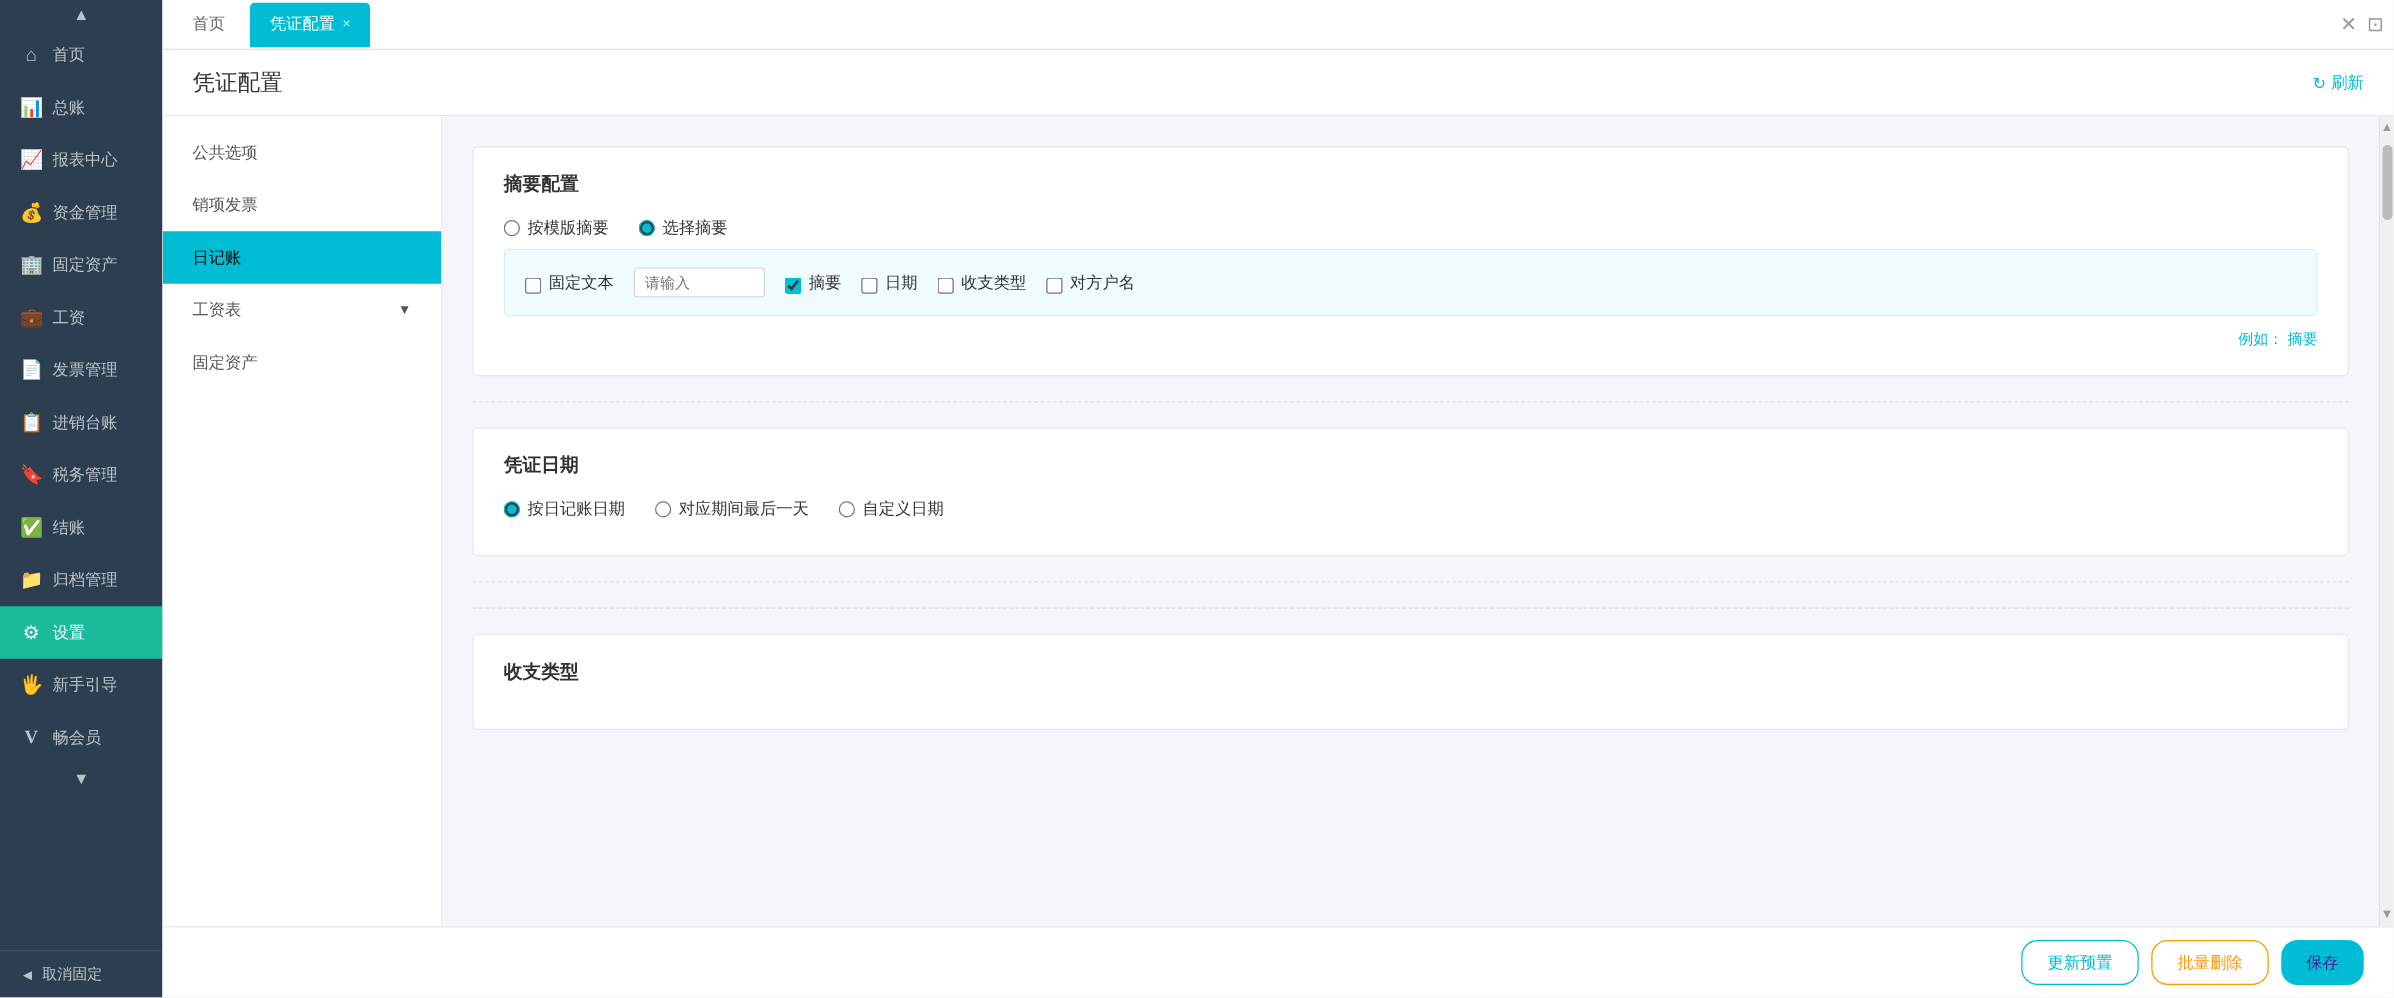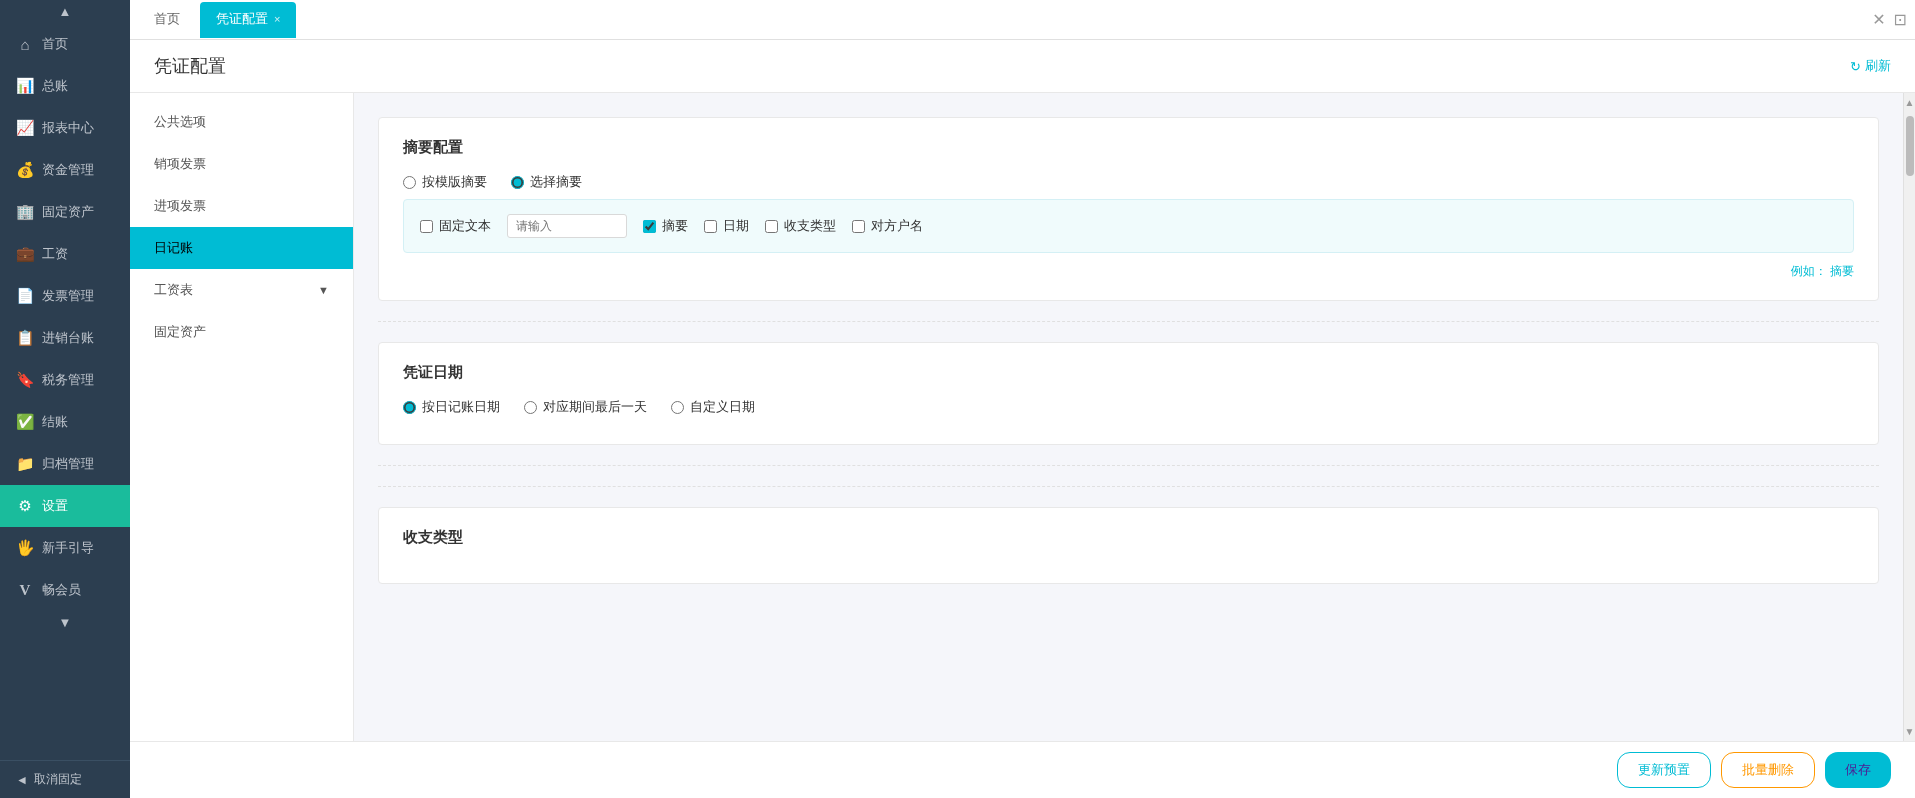--- a/index.html
+++ b/index.html
@@ -203,36 +203,36 @@
       border: 1px solid #d4f0f5;
       border-radius: 4px;
       padding: 14px 16px;
       display: flex;
       align-items: center;
       gap: 16px;
       flex-wrap: wrap;
     }
     .checkbox-item {
       display: flex;
-      align-items: center;
+      align-items: flex-end;
       gap: 6px;
       cursor: pointer;
       font-size: 13px;
     }
     .checkbox-item input[type="checkbox"] {
       accent-color: #00bcd4;
       cursor: pointer;
     }
     .text-input {
       border: 1px solid #d9d9d9;
       border-radius: 3px;
       padding: 4px 8px;
       font-size: 12px;
       color: #999;
-      width: 120px;
+      width: 105px;
       outline: none;
     }
     .example-text {
       color: #00bcd4;
       font-size: 12px;
       margin-top: 10px;
       text-align: right;
     }
 
     
@@ -396,23 +396,20 @@
 
   <div class="content-layout">
 
     <div class="left-nav">
       <div class="left-nav-item">
         <span>公共选项</span>
       </div>
       <div class="left-nav-item">
         <span>销项发票</span>
       </div>
-      <div class="left-nav-item">
-        <span>进项发票</span>
-      </div>
       <div class="left-nav-item active">
         <span>日记账</span>
       </div>
       <div class="left-nav-item">
         <span>工资表</span>
         <span class="chevron">▼</span>
       </div>
       <div class="left-nav-item">
         <span>固定资产</span>
       </div>

